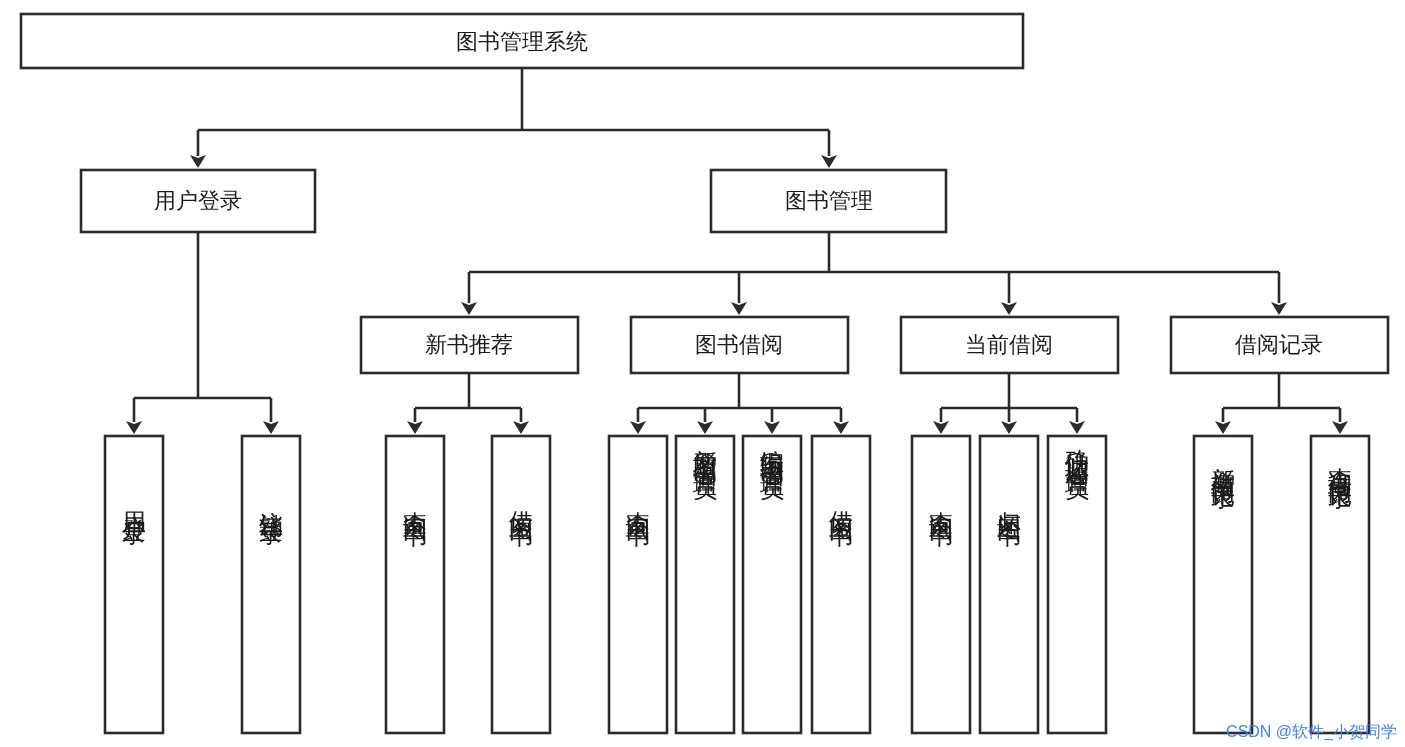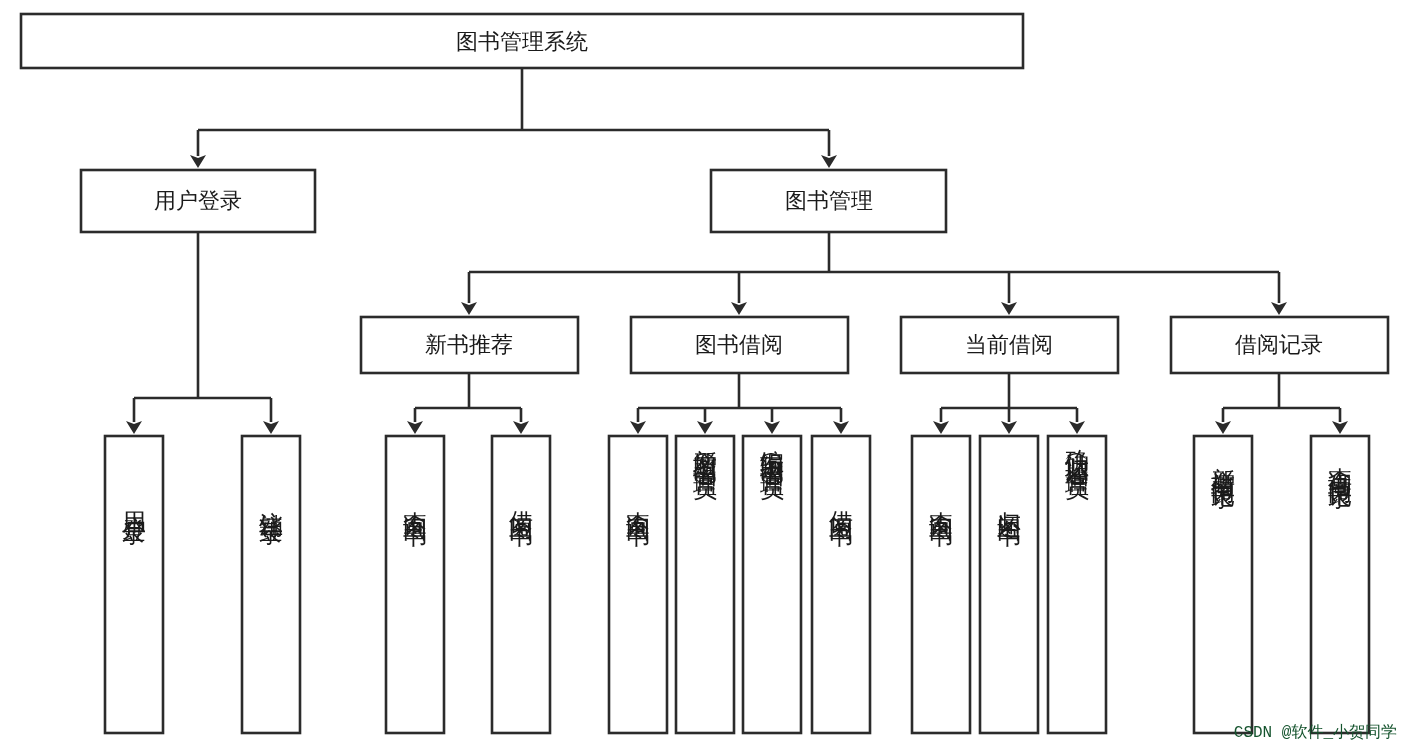--- a/index.html
+++ b/index.html
@@ -17,22 +17,22 @@
   }
   .leaf-label{
     font-family:"DejaVu Sans","Liberation Sans",sans-serif;
     font-size:24px;fill:#1a1a1a;text-anchor:middle;
     writing-mode:vertical-rl;letter-spacing:4px;
   }
   .conn{stroke:#2b2b2b;stroke-width:2.6;fill:none;stroke-linecap:butt;}
   .arrow-head{fill:#2b2b2b;stroke:none;}
   .watermark{
     position:absolute;right:8px;bottom:4px;
-    font-family:Liberation Mono, monospace;
-    font-size:16px;color:#14532d;white-space:nowrap;user-select:none;
+    font-family:Liberation Sans, sans-serif;
+    font-size:16px;color:#3b82f6;white-space:nowrap;user-select:none;
   }
 </style>
 </head>
 <body>
 
 <svg id="diagram" viewBox="0 0 1405 747" xmlns="http://www.w3.org/2000/svg">
 
   <defs>
     <marker id="ah" markerWidth="14" markerHeight="16" refX="1" refY="8" orient="auto" markerUnits="userSpaceOnUse">
       <path class="arrow-head" d="M0,0 L13,8 L0,16 L3,8 Z"></path>

